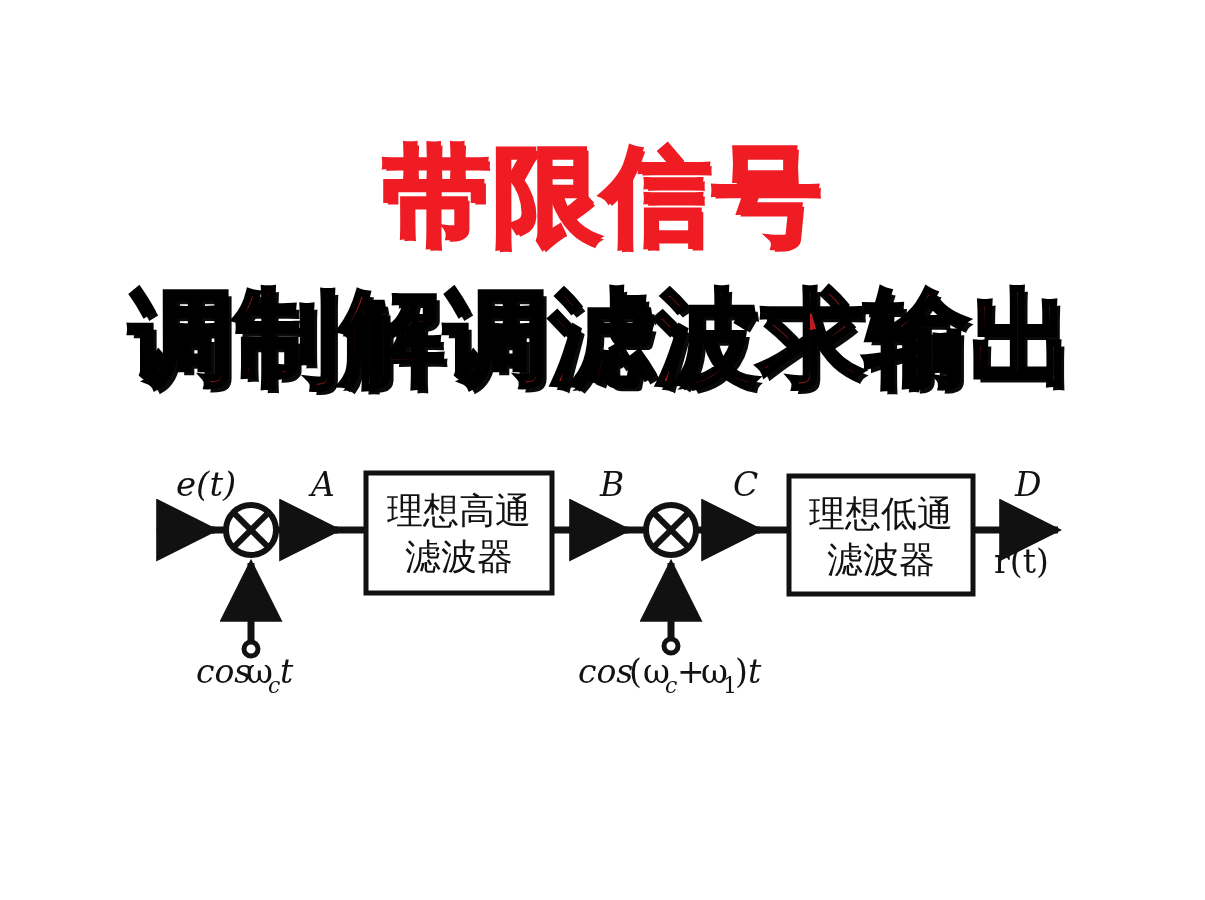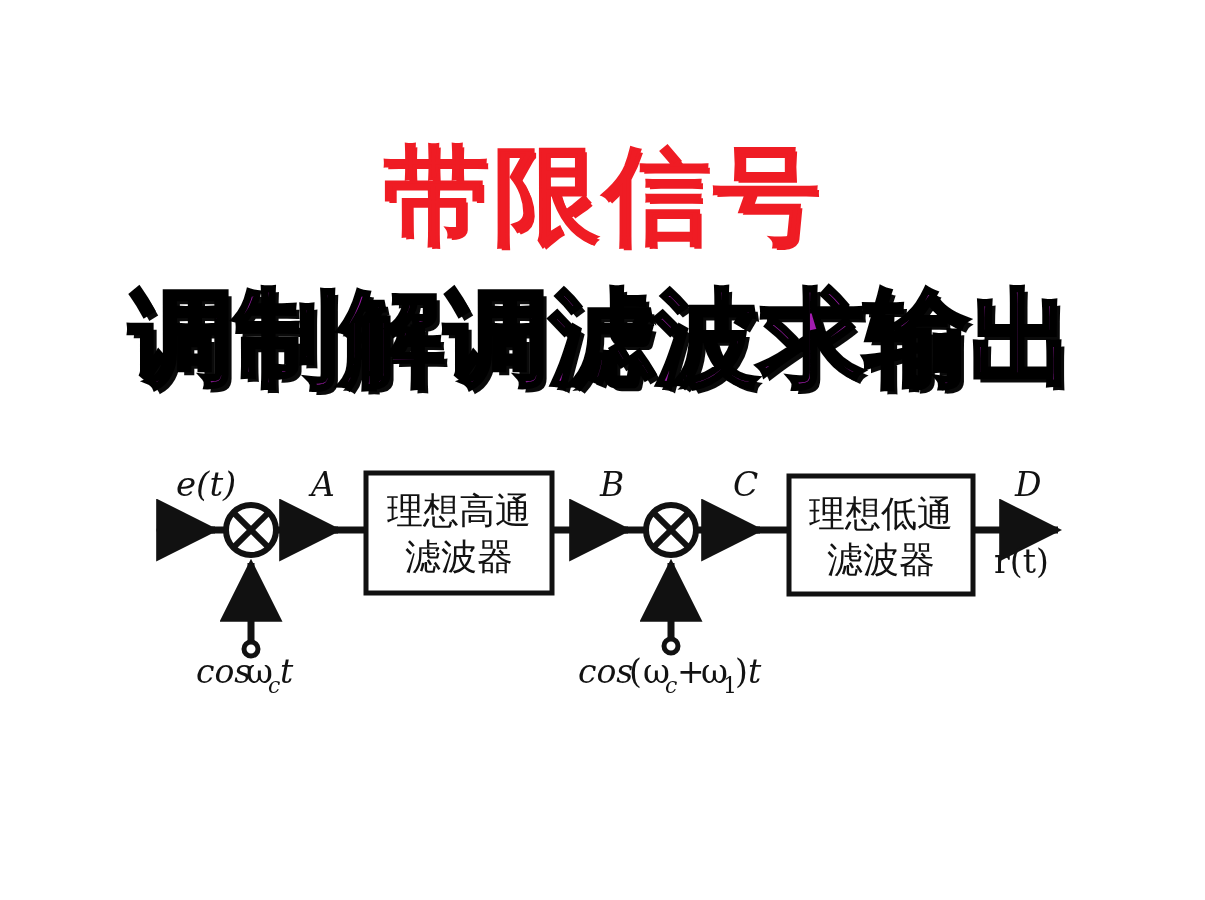--- a/index.html
+++ b/index.html
@@ -27,37 +27,37 @@
     position: absolute;
     left: 0;
     width: 1205px;
     text-align: center;
     white-space: nowrap;
   }
 
   #title-line-1 {
     top: 137px;
     font-family: "DejaVu Sans", "Liberation Sans", sans-serif;
-    font-weight: 400;
+    font-weight: 700;
     font-size: 108px;
     line-height: 118px;
     letter-spacing: 2px;
     color: #ef1c24;
     -webkit-text-stroke: 3px #ef1c24;
     text-shadow: 3px 3px 0 #ef1c24;
   }
 
   #title-line-2 {
     top: 278px;
     font-family: "DejaVu Sans", "Liberation Sans", sans-serif;
     font-weight: 700;
     font-size: 104px;
     line-height: 120px;
     letter-spacing: 1px;
-    color: #a21caf;
+    color: #b91c1c;
     -webkit-text-stroke: 4px #000000;
     text-shadow: 5px 5px 0 #0a0a0a;
   }
 
   
   #diagram {
     position: absolute;
     left: 0px;
     top: 430px;
     width: 1092px;

